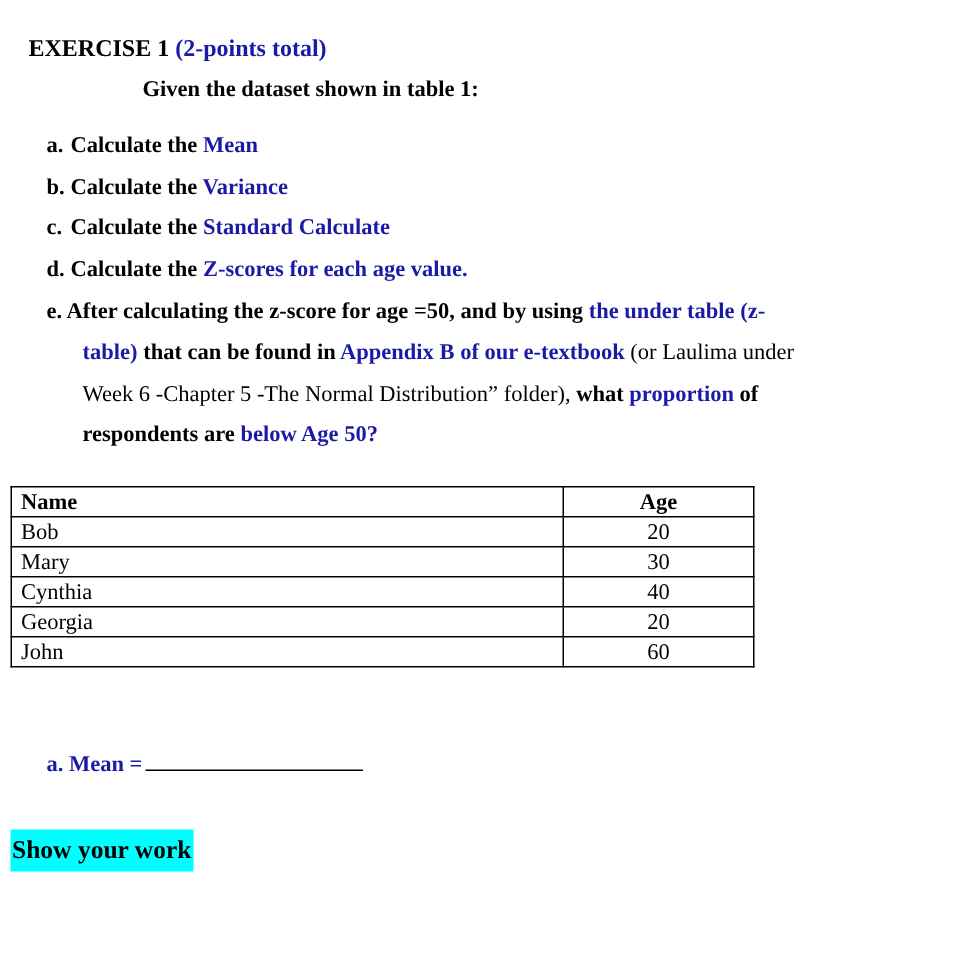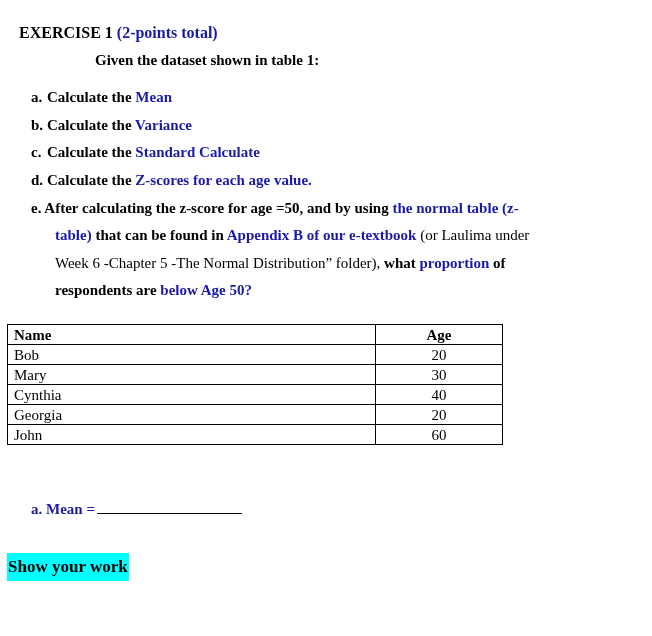--- a/index.html
+++ b/index.html
@@ -49,21 +49,21 @@
 </div>
 <div class="item" style="top:144px">
   <span class="lbl">c.</span><span>Calculate the </span><span class="blue">Standard Calculate</span>
 </div>
 <div class="item" style="top:172px">
   <span class="lbl">d.</span><span>Calculate the </span><span class="blue">Z-scores for each age value.</span>
 </div>
 
 <div class="item" style="top:200px">
   <span>e.</span>
-  <span>After calculating the z-score for age =50, and by using </span><span class="blue">the normal table (z-</span>
+  <span>After calculating the z-score for age =50, and by using </span><span class="blue">the under table (z-</span>
 </div>
 <div class="eline b" style="top:227px">
   <span class="blue">table)</span><span> that can be found in </span><span class="blue">Appendix B of our e-textbook</span><span class="normal"> (or Laulima under</span>
 </div>
 <div class="eline" style="top:255px">
   <span>Week 6 -Chapter 5 -The Normal Distribution” folder), </span><span class="b">what </span><span class="b blue">proportion</span><span class="b"> of</span>
 </div>
 <div class="eline b" style="top:282px">
   <span>respondents are </span><span class="blue">below Age 50?</span>
 </div>

